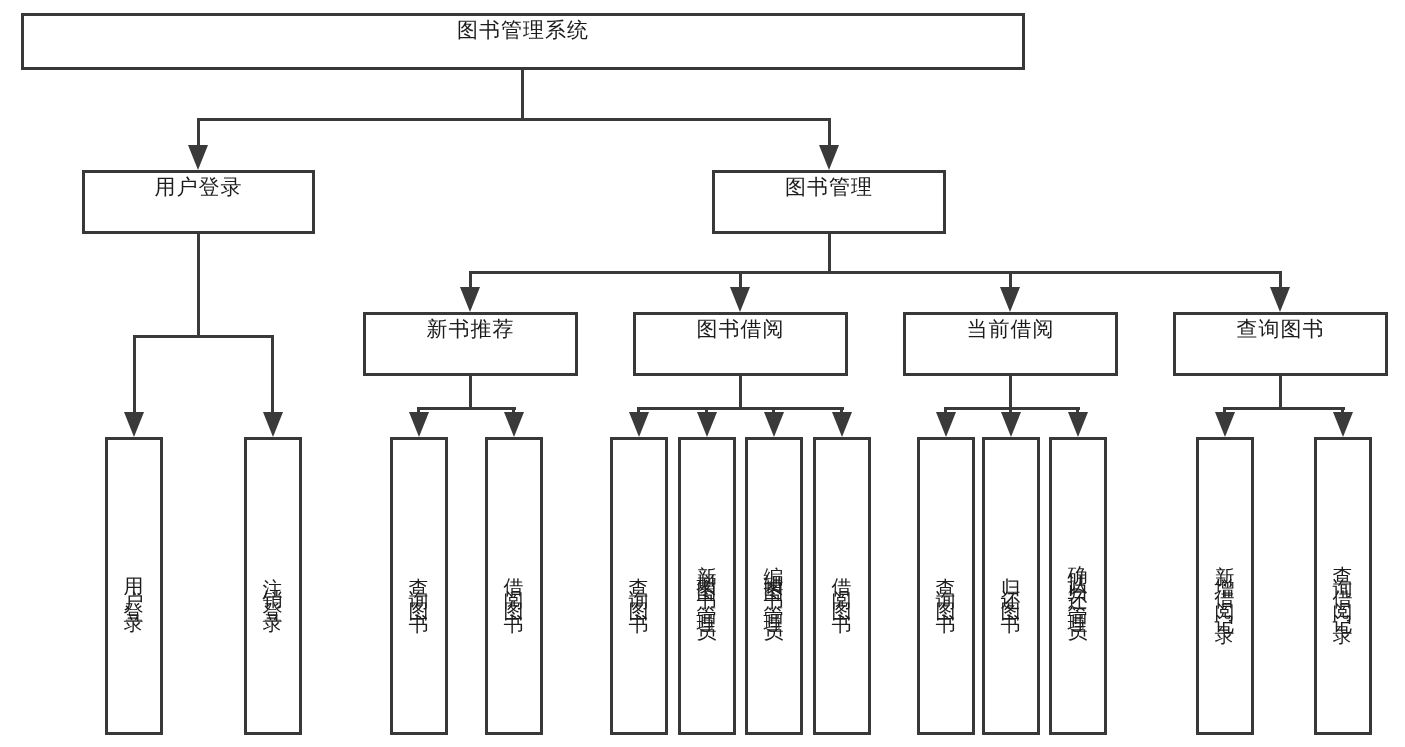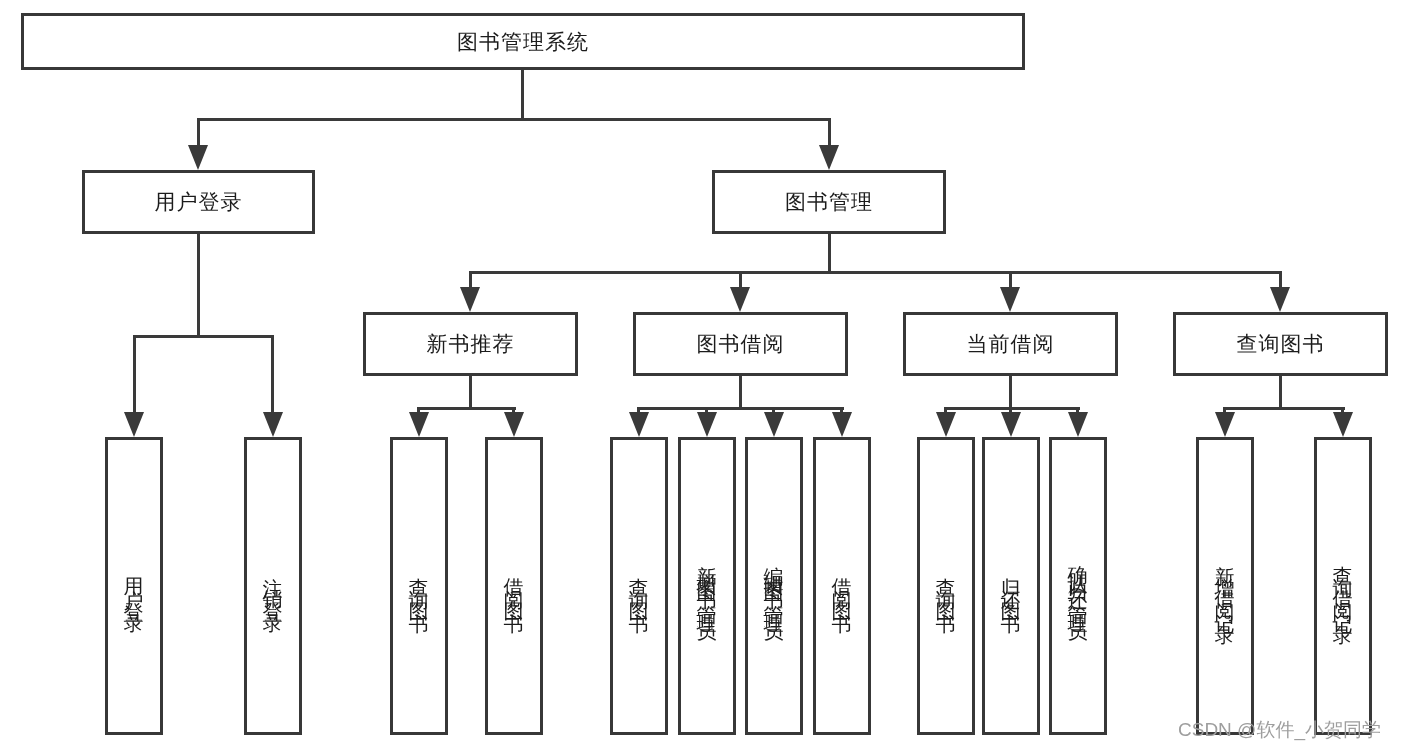--- a/index.html
+++ b/index.html
@@ -11,21 +11,20 @@
     font-family: "Liberation Sans", sans-serif;
     overflow: hidden;
   }
   
   .node {
     position: absolute;
     box-sizing: border-box;
     border: 3px solid #383838;
     background: #ffffff;
     display: flex;
-    align-items: center;
     justify-content: center;
   }
   .node .lbl {
     font-size: 21px;
     color: #1c1c1c;
     letter-spacing: 1px;
     white-space: nowrap;
   }
   
   .leaf {
@@ -200,15 +199,14 @@
     <span class="txt">确认归还（管理员）</span>
   </div>
 
   <div class="leaf" style="left:1196px">
     <span class="txt">新增借阅记录</span>
   </div>
   <div class="leaf" style="left:1314px">
     <span class="txt">查询借阅记录</span>
   </div>
 
-  <div class="watermark">CSDN @软件_小贺同学</div>
 
 </div>
 
 </body></html>

